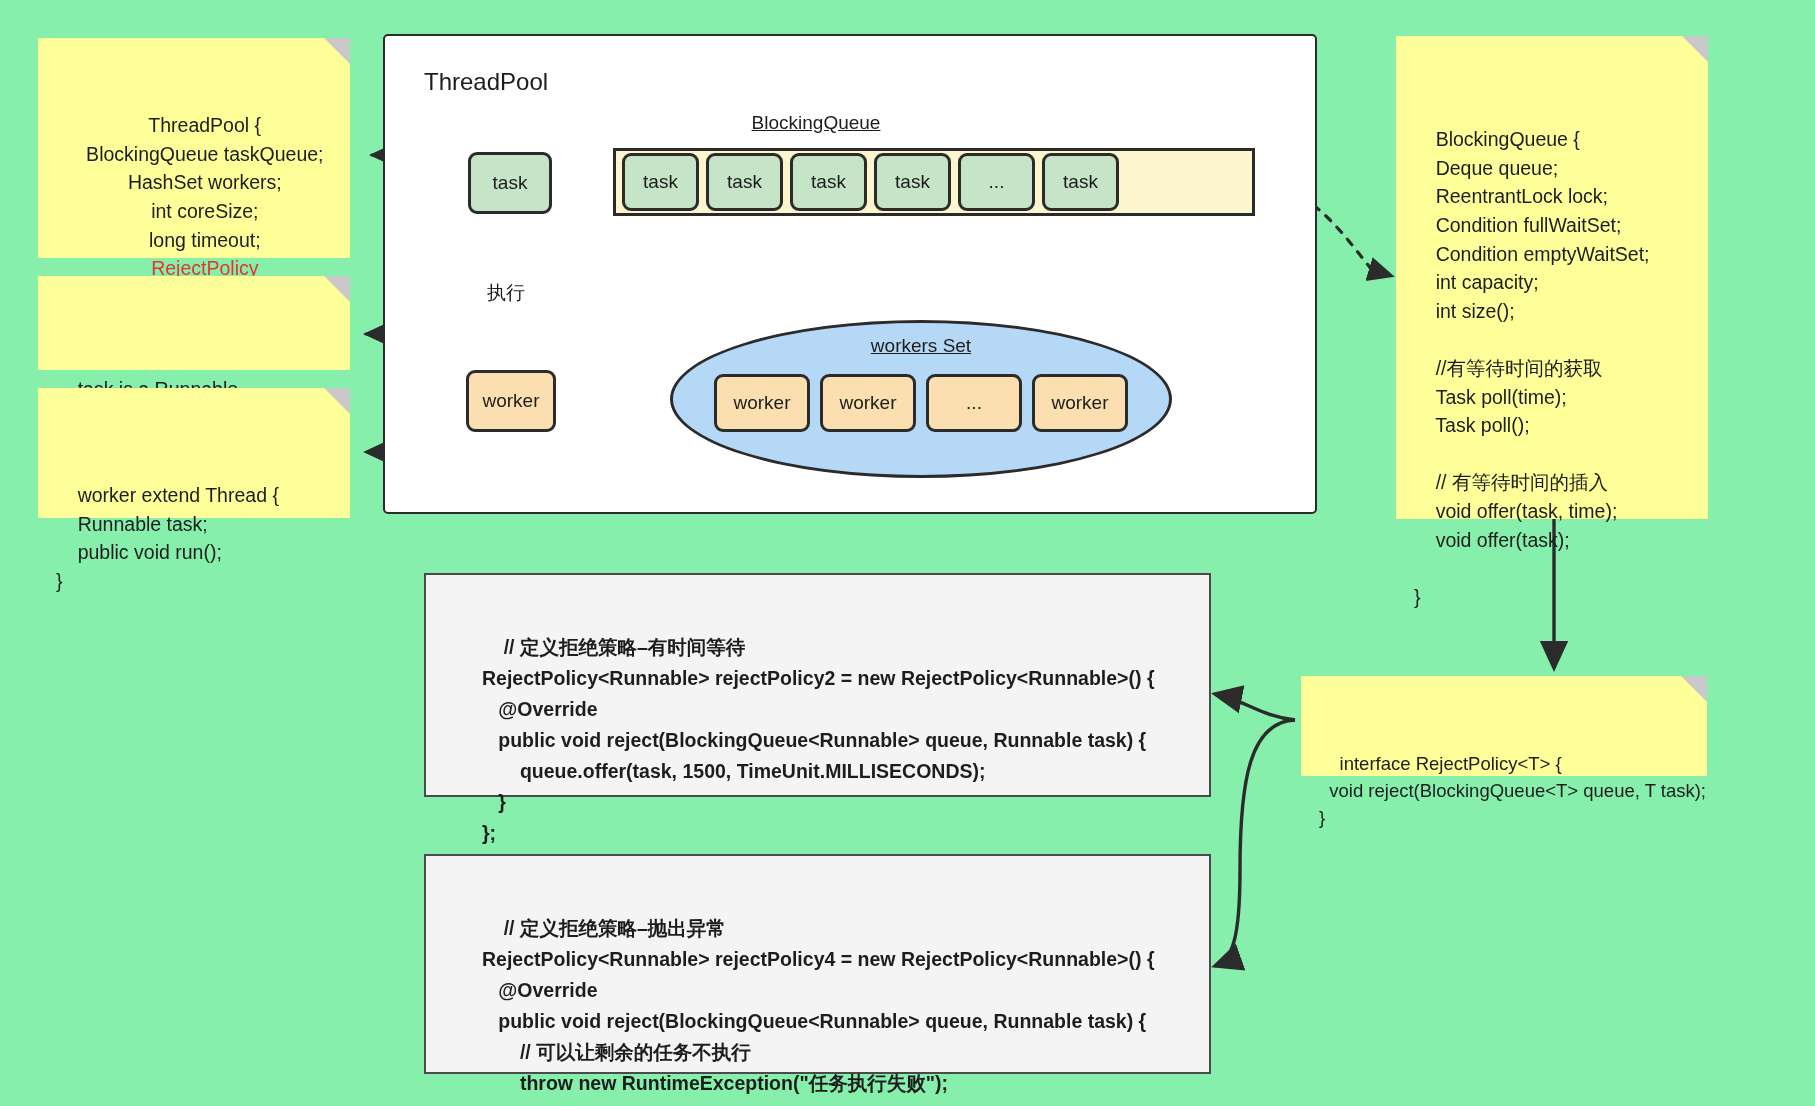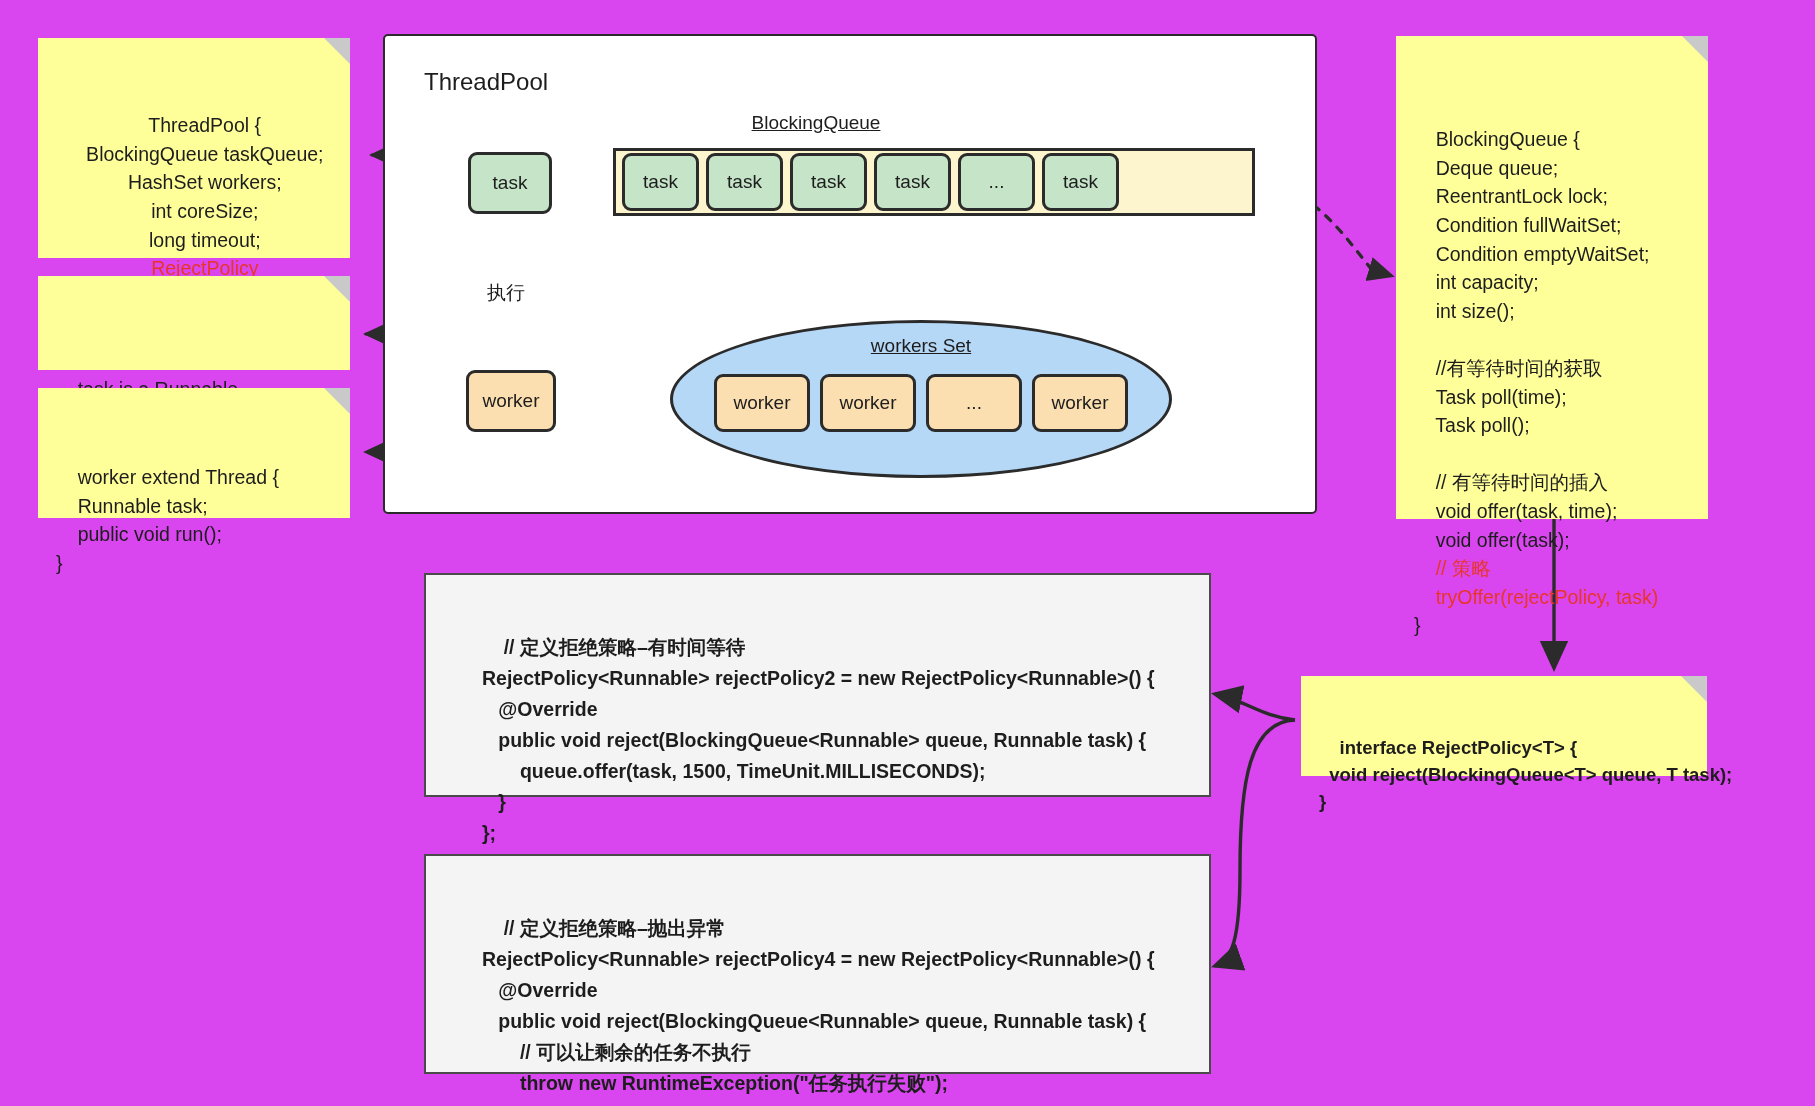--- a/index.html
+++ b/index.html
@@ -3,21 +3,21 @@
 <meta charset="utf-8">
 <style>
   html, body {
     margin: 0; padding: 0;
     background: #ffffff;
   }
   #canvas {
     position: relative;
     width: 1815px;
     height: 1106px;
-    background: #d946ef;
+    background: #86efac;
     font-family: "Liberation Sans", sans-serif;
     overflow: hidden;
   }
 
   
   .note {
     position: absolute;
     background: #ffff99;
     color: #1d1d1d;
     font-size: 19.5px;
@@ -232,21 +232,21 @@
 </span><span class="red">    RejectPolicy
     void execute(task);</span><span>
 }</span>
   </div>
 
   <div class="note" style="left:38px; top:276px; width:312px; height:94px; padding-top:42px;">
     <span class="fold"></span>
     <span>task is a Runnable</span>
   </div>
 
-  <div class="note" style="left:38px; top:388px; width:312px; height:130px; padding-top:18px;">
+  <div class="note" style="left:38px; top:388px; width:312px; height:130px; padding-top:36px;">
     <span class="fold"></span>
     <span>worker extend Thread {
     Runnable task;
     public void run();
 }</span>
   </div>
 
   <div class="note" style="left:1396px; top:36px; width:312px; height:483px; padding-top:32px;">
     <span class="fold"></span>
     <span>BlockingQueue {
@@ -257,26 +257,25 @@
     int capacity;
     int size();
 
     //有等待时间的获取
     Task poll(time);
     Task poll();
 
     // 有等待时间的插入
     void offer(task, time);
     void offer(task);
-</span><span class="red">    // 策略
-    tryOffer(rejectPolicy, task)</span><span>
+</span><span>
 }</span>
   </div>
 
-  <div class="note" style="left:1301px; top:676px; width:406px; height:100px; padding-top:4px; font-size:18.5px; line-height:27px;font-weight:bold;">
+  <div class="note" style="left:1301px; top:676px; width:406px; height:100px; padding-top:20px; font-size:18.5px; line-height:27px;">
     <span class="fold"></span>
     <span>interface RejectPolicy&lt;T&gt; {
   void reject(BlockingQueue&lt;T&gt; queue, T task);
 }</span>
   </div>
 
   <div class="code-box" style="left:424px; top:573px; width:787px; height:224px;">
     <span>// 定义拒绝策略–有时间等待
 RejectPolicy&lt;Runnable&gt; rejectPolicy2 = new RejectPolicy&lt;Runnable&gt;() {
    @Override

